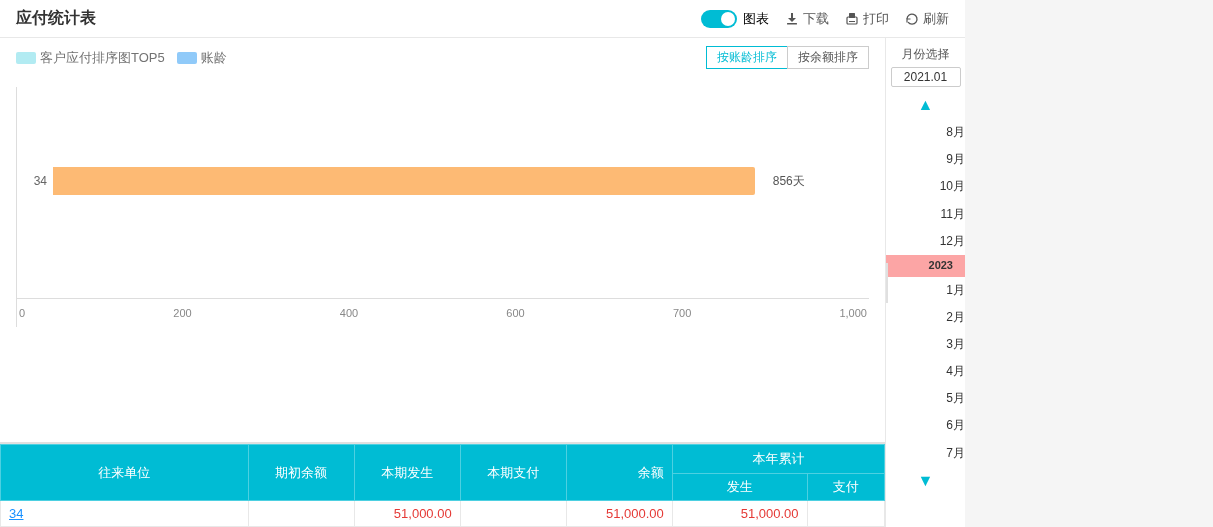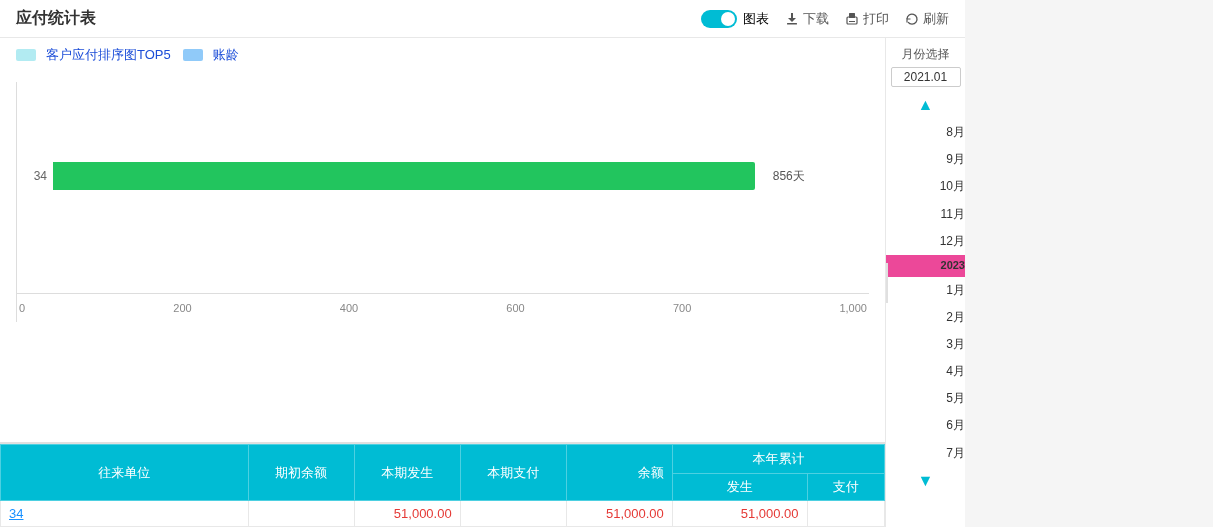--- a/index.html
+++ b/index.html
@@ -16,53 +16,53 @@
     .action-btn { display: flex; align-items: center; gap: 4px; color: #555; cursor: pointer; }
 
     
     .main { display: flex; flex: 1; overflow: hidden; }
 
     
     .chart-area { flex: 1; display: flex; flex-direction: column; overflow: hidden; }
 
     
     .legend { display: flex; align-items: center; gap: 12px; padding: 8px 16px; }
-    .legend-item { display: flex; align-items: center; gap: 10px; font-size: 12px; color: #1d4ed8; justify-content: flex-end; }
+    .legend-item { display: flex; align-items: center; gap: 4px; font-size: 12px; color: #737373; justify-content: flex-end; }
     .legend-color { width: 20px; height: 12px; border-radius: 2px; }
     .sort-btns { margin-left: auto; display: flex; gap: 0; }
     .sort-btn { padding: 2px 10px; border: 1px solid #ccc; font-size: 12px; cursor: pointer; color: #555; background: #fff; }
     .sort-btn:first-child { border-right: none; }
     .sort-btn.active { color: #00bcd4; border-color: #00bcd4; }
 
     
     .bar-chart-wrap { flex: 1; padding: 10px 16px 0 16px; position: relative; }
     .bar-chart { width: 100%; height: 280px; position: relative; border-left: 1px solid #ddd; }
     .bar-row { display: flex; align-items: center; position: absolute; width: 100%; }
     .bar-label { width: 30px; text-align: right; font-size: 12px; color: #666; margin-right: 6px; position: absolute; left: -36px; }
-    .bar { height: 28px; background: #22c55e; border-radius: 0 2px 2px 0; position: relative; display: flex; align-items: center; }
+    .bar { height: 28px; background: #fdba74; border-radius: 0 2px 2px 0; position: relative; display: flex; align-items: center; }
     .bar-value { position: absolute; right: -50px; font-size: 12px; color: #555; white-space: nowrap; }
     .x-axis { display: flex; justify-content: space-between; padding-left: 0; margin-top: 4px; }
     .x-tick { font-size: 11px; color: #888; }
 
     
     .table-area { background: #fff; border-top: 2px solid #e0e0e0; }
     table { width: 100%; border-collapse: collapse; }
     .th-group { background: #00bcd4; color: #fff; text-align: center; font-size: 13px; }
     .th-group td, .th-group th { border: 1px solid #4dd0e1; padding: 5px 8px; font-weight: normal; }
     .th-sub { background: #00bcd4; color: #fff; text-align: center; font-size: 12px; }
     .th-sub td, .th-sub th { border: 1px solid #4dd0e1; padding: 4px 8px; font-weight: normal; }
     .data-row td { border: 1px solid #e8e8e8; padding: 5px 8px; text-align: right; font-size: 13px; color: #333; }
     .data-row td:first-child { text-align: left; color: #1890ff; cursor: pointer; text-decoration: underline; }
 
     
     .sidebar { width: 80px; background: #fff; border-left: 1px solid #e8e8e8; display: flex; flex-direction: column; align-items: center; padding: 4px 0; overflow-y: auto; position: relative; }
     .sidebar-title { font-size: 12px; color: #555; padding: 4px 0; text-align: left; }
     .sidebar-date-input { width: 70px; border: 1px solid #ccc; border-radius: 2px; padding: 2px 4px; font-size: 12px; text-align: center; color: #333; margin-bottom: 4px; }
     .month-item { width: 100%; text-align: right; padding: 4px 0; font-size: 12px; color: #333; cursor: pointer; line-height: 1.6; }
-    .month-item.year-marker { background: #ec4899; color: #333; font-weight: bold; font-size: 11px; padding: 2px 0; }
+    .month-item.year-marker { background: #fca5a5; color: #333; font-weight: bold; font-size: 11px; padding: 2px 12px; }
     .nav-btn { width: 24px; height: 24px; display: flex; align-items: center; justify-content: center; cursor: pointer; color: #00bcd4; font-size: 16px; margin: 2px 0; }
     .collapse-btn { position: absolute; left: -12px; top: 50%; transform: translateY(-50%); width: 14px; height: 40px; background: #e0e0e0; border-radius: 4px 0 0 4px; display: flex; align-items: center; justify-content: center; cursor: pointer; font-size: 10px; color: #888; }
   </style>
 </head>
 <body>
 
 <div class="container">
 
   <div class="header">
     <span class="header-title">应付统计表</span>
@@ -101,20 +101,24 @@
     <div class="chart-area">
 
       <div class="legend">
         <div class="legend-item">
           <div class="legend-color" style="background:#b2ebf2;"></div>
           <span>客户应付排序图TOP5</span>
         </div>
         <div class="legend-item">
           <div class="legend-color" style="background:#90caf9;"></div>
           <span>账龄</span>
+        </div>
+        <div class="sort-btns">
+          <button class="sort-btn active">按账龄排序</button>
+          <button class="sort-btn">按余额排序</button>
         </div>
       </div>
 
       <div class="bar-chart-wrap">
         <div class="bar-chart" style="height:240px;">
 
           <div class="bar-row" style="top: 80px; left: 36px; width: calc(100% - 36px);">
             <span class="bar-label">34</span>
             <div class="bar" style="width: 86%; height: 28px;">
               <span class="bar-value">856天</span>

